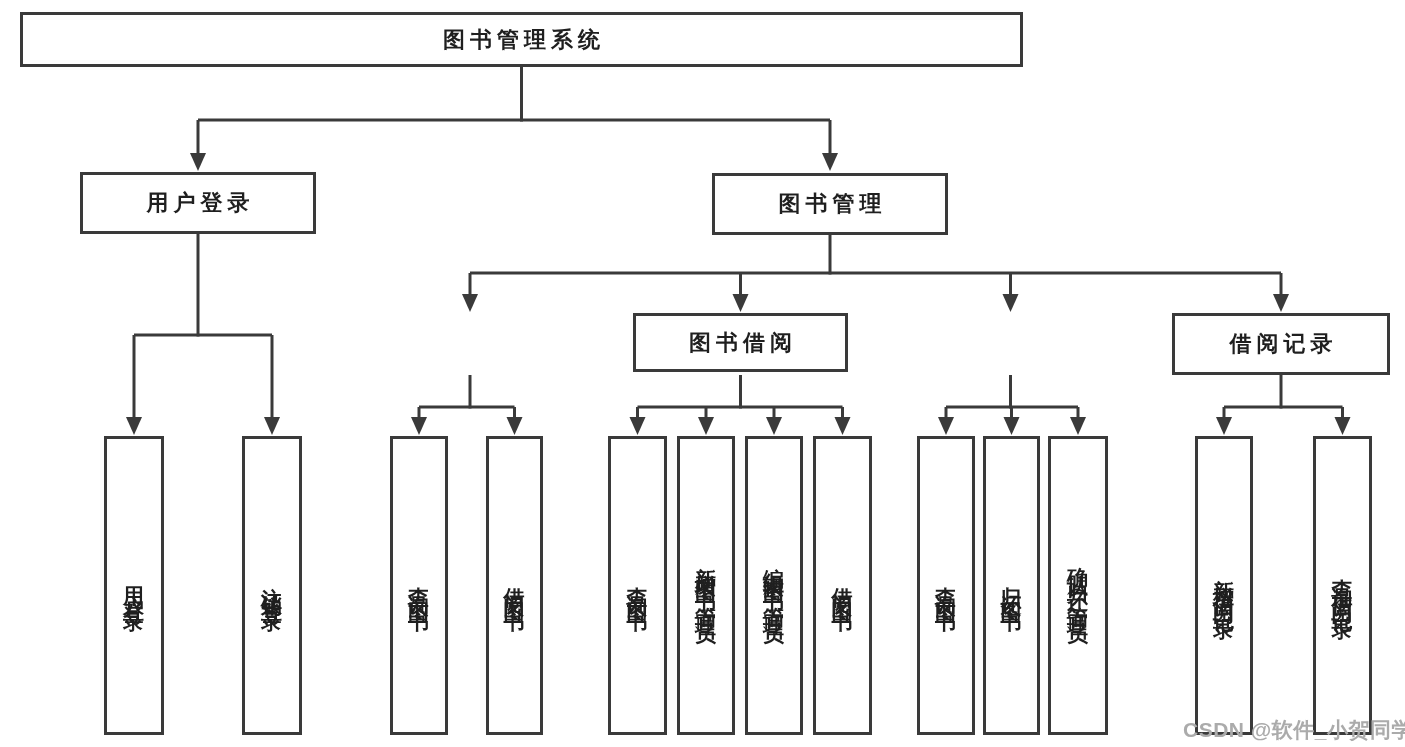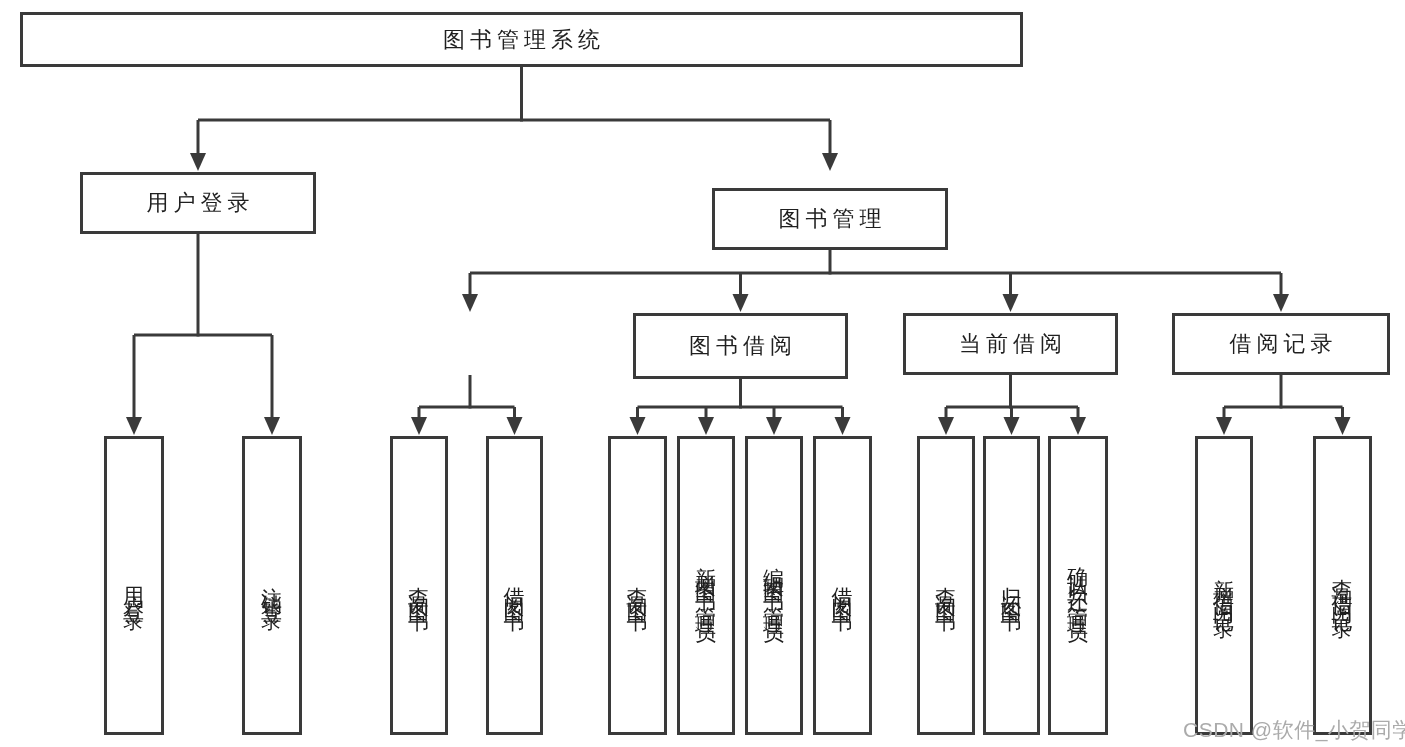--- a/index.html
+++ b/index.html
@@ -6,21 +6,21 @@
     --line:#3a3a3a;
     --text:#1f1f1f;
     --bg:#ffffff;
     --watermark:#ababab;
   }
   html,body{margin:0;padding:0;background:var(--bg);}
   body{
     font-family:"Liberation Sans",sans-serif;
     width:1405px;height:747px;position:relative;overflow:hidden;
   }
-  #canvas{position:absolute;left:0;top:0;width:1405px;height:747px;background:var(--bg);}
+  #canvas{position:absolute;left:0;top:0;width:1405px;height:747px;background:var(--bg);font-weight:bold;}
   #connectors{position:absolute;left:0;top:0;width:1405px;height:747px;}
   .node{
     position:absolute;box-sizing:border-box;background:var(--bg);
     border:3px solid var(--line);
     display:flex;align-items:center;justify-content:center;
     font-size:22px;letter-spacing:5px;color:var(--text);
     white-space:nowrap;text-indent:5px;
   }
   .leaf{
     position:absolute;box-sizing:border-box;background:var(--bg);
@@ -95,24 +95,23 @@
       <line x1="1224" y1="407" x2="1342.5" y2="407" stroke="#3a3a3a" stroke-width="3"></line>
       <line x1="1224" y1="407" x2="1224" y2="420" stroke="#3a3a3a" stroke-width="3"></line>
       <polygon points="1216,417 1232,417 1224,435" fill="#3a3a3a"></polygon>
       <line x1="1342.5" y1="407" x2="1342.5" y2="420" stroke="#3a3a3a" stroke-width="3"></line>
       <polygon points="1334.5,417 1350.5,417 1342.5,435" fill="#3a3a3a"></polygon>
     </svg>
 
   <div class="node" style="left:20px;top:12px;width:1003px;height:55px;">图书管理系统</div>
 
   <div class="node" style="left:80px;top:172px;width:236px;height:62px;">用户登录</div>
-  <div class="node" style="left:712px;top:188px;width:236px;height:62px;">图书管理</div>
+  <div class="node" style="left:712px;top:173px;width:236px;height:62px;">图书管理</div>
 
-  <div class="node" style="left:633px;top:313px;width:215px;height:66px;">图书借阅</div>
-  <div class="node" style="left:903px;top:313px;width:215px;height:62px;">当前借阅</div>
+  <div class="node" style="left:633px;top:313px;width:215px;height:59px;">图书借阅</div>
   <div class="node" style="left:1172px;top:313px;width:218px;height:62px;">借阅记录</div>
 
   <div class="leaf" style="left:104px;width:60px;">
     <span>用户登录</span>
   </div>
   <div class="leaf" style="left:242px;width:60px;">
     <span>注销登录</span>
   </div>
 
   <div class="leaf" style="left:390px;width:58px;">

